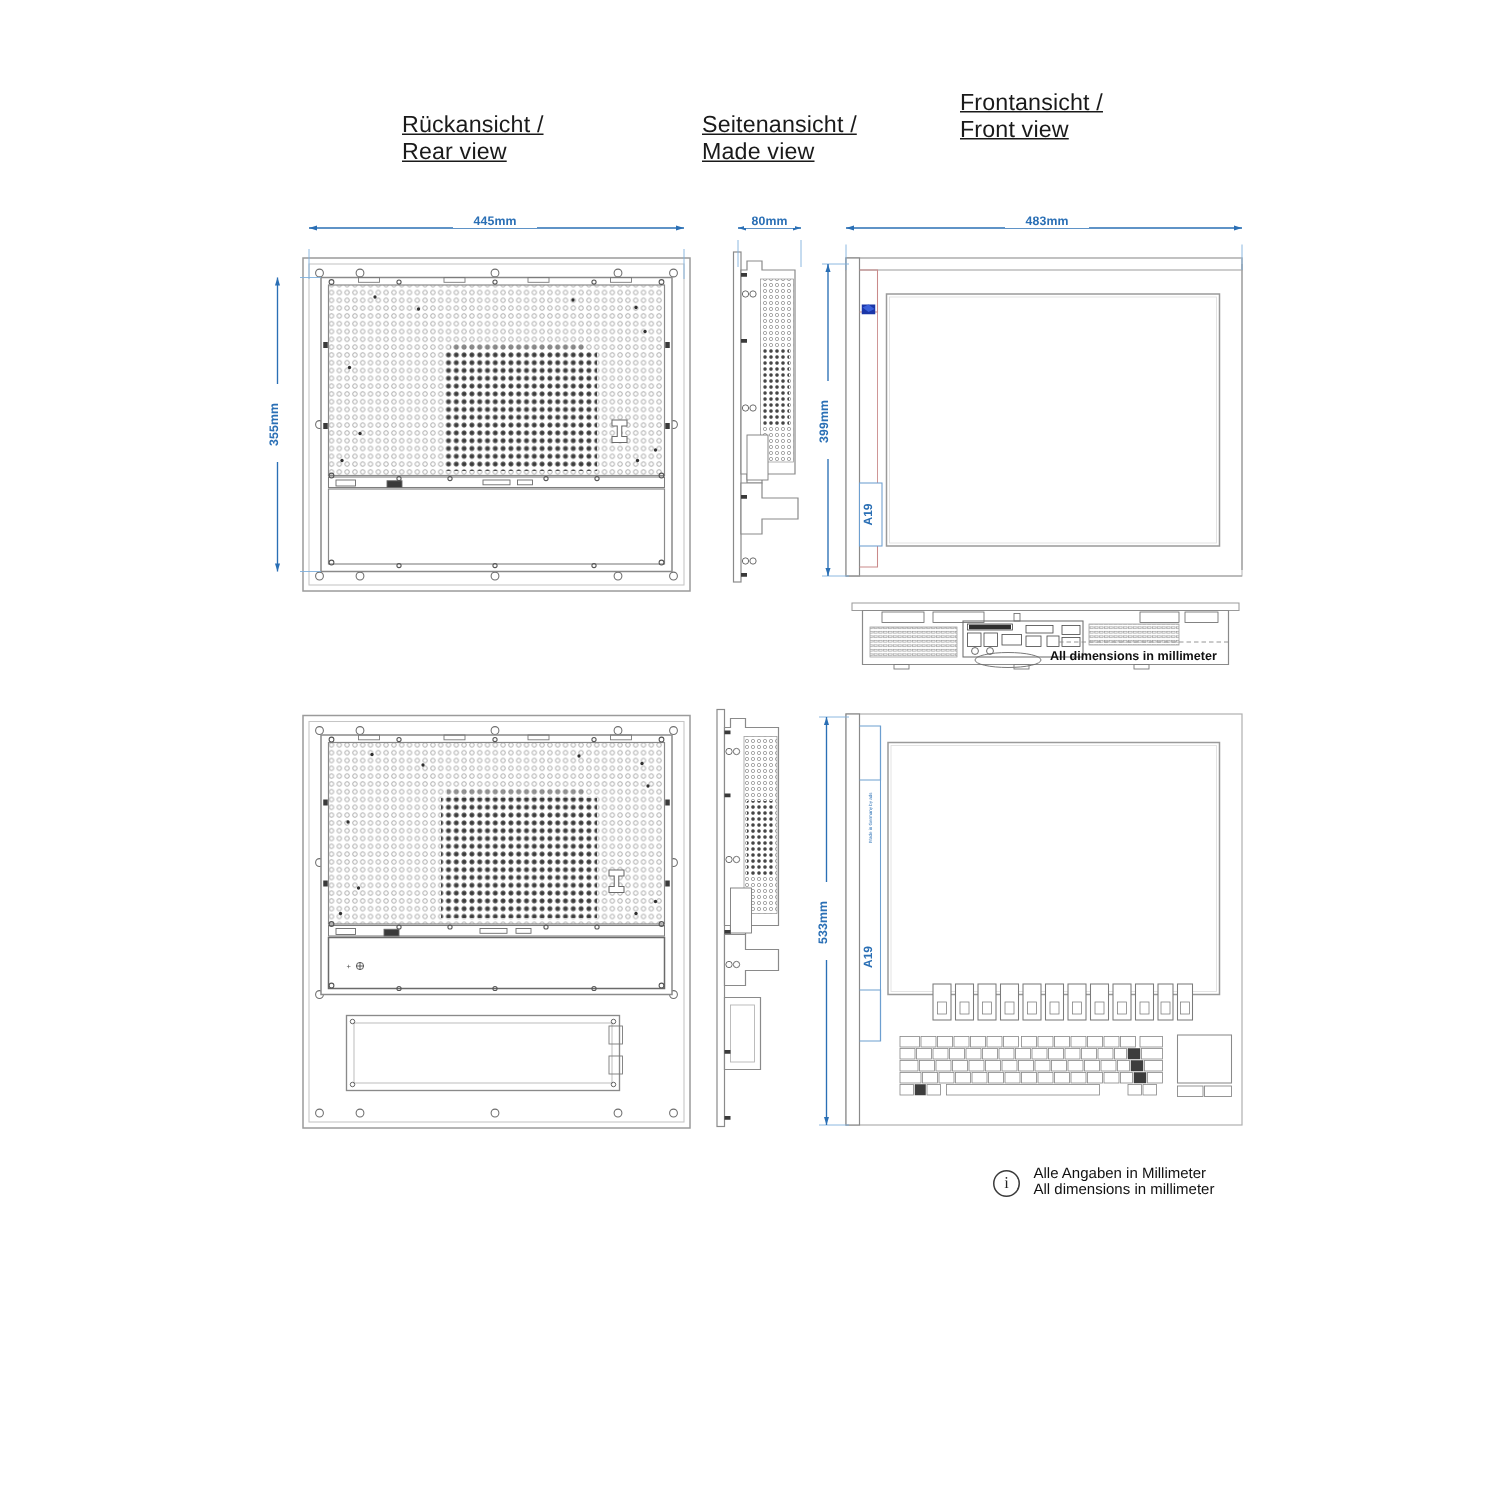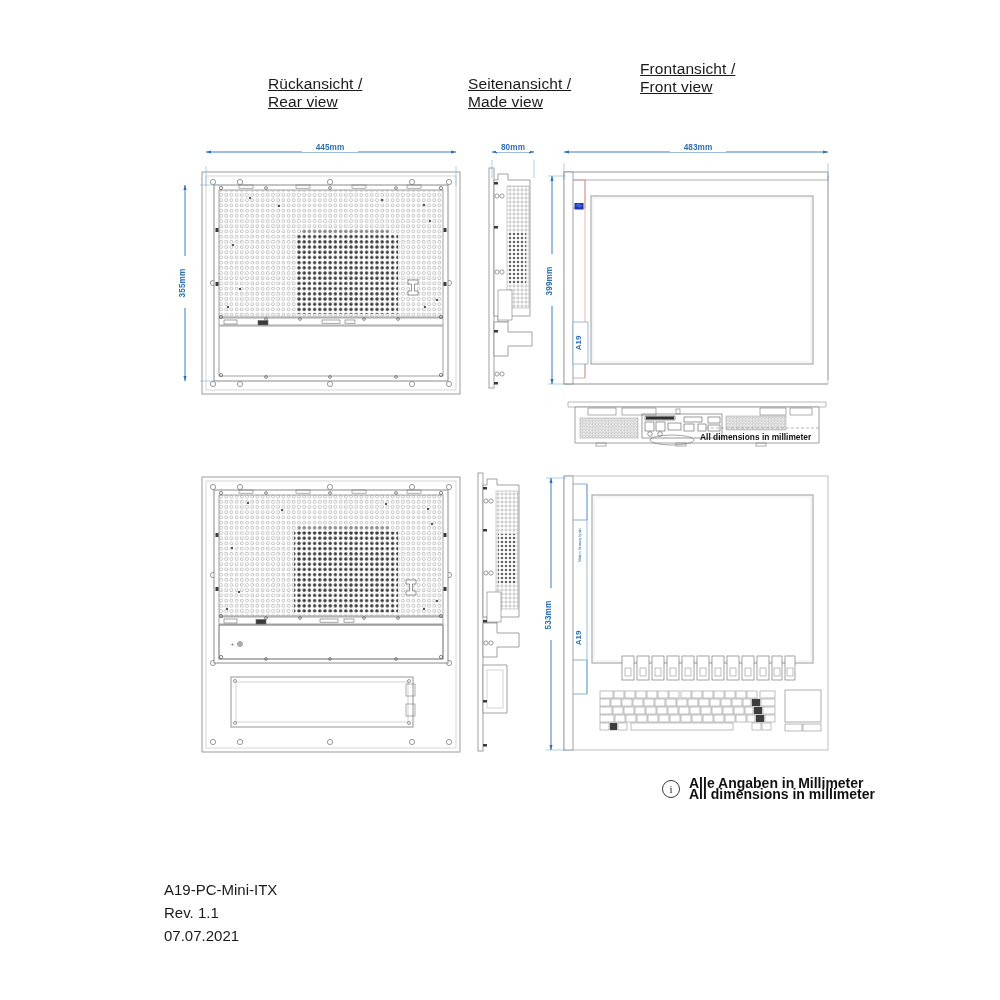--- a/index.html
+++ b/index.html
@@ -63,25 +63,25 @@
     width: 16px; height: 16px;
     border: 1.1px solid #3b3b3b;
     border-radius: 50%;
     display: flex; align-items: center; justify-content: center;
     font-size: 11px;
     font-family: "Liberation Serif", serif;
     color: #222;
     flex: 0 0 auto;
   }
   #info-note .i-text {
-    font-size: 14px;
+    font-size: 10px;
     line-height: 10.5px;
     color: #111;
     white-space: pre-line;
-    font-weight: 700;
+    font-weight: 400;
   }
 
   
   #bottom-view-caption {
     position: absolute;
     left: 700px;
     top: 432px;
     font-size: 8.4px;
     line-height: 10px;
     color: #111;
@@ -677,19 +677,14 @@
     </g>
   </svg>
 
   <div id="bottom-view-caption">All dimensions in millimeter</div>
 
   <div id="info-note">
     <div class="i-circle">i</div>
     <div class="i-text"><span>Alle Angaben in Millimeter</span><br><span>All dimensions in millimeter</span></div>
   </div>
 
-  <div id="title-block">
-    <div>A19-PC-Mini-ITX</div>
-    <div>Rev. 1.1</div>
-    <div>07.07.2021</div>
-  </div>
 
 </div>
 
 </body></html>

